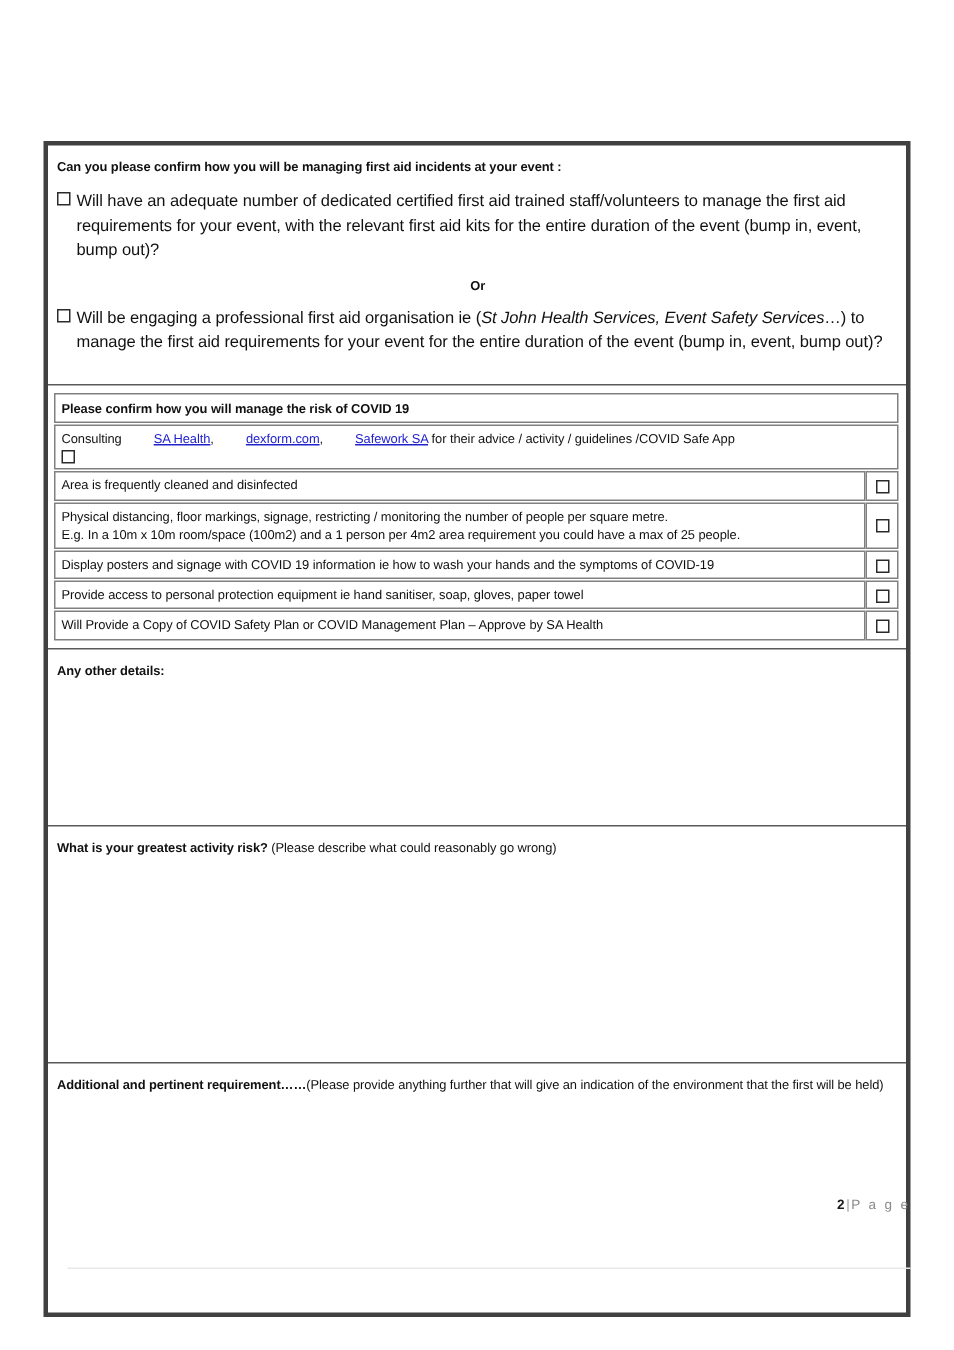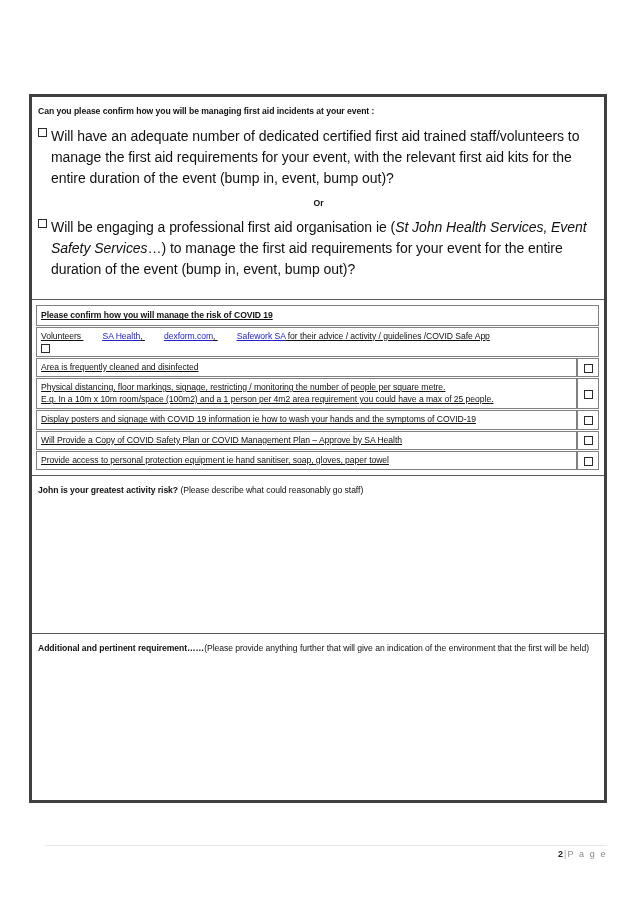--- a/index.html
+++ b/index.html
@@ -46,21 +46,21 @@
   }
 
   
   .q-title {
     font-size: 8.6px;
     font-weight: bold;
     line-height: 1.45;
     letter-spacing: -0.05px;
   }
   .body-text {
-    font-size: 14px;
+    font-size: 11px;
     line-height: 1.5;
     letter-spacing: -0.05px;
   }
   .bold { font-weight: bold; }
   .ital { font-style: italic; }
 
   
   .cbox {
     display: inline-block;
     width: 9px;
@@ -86,21 +86,20 @@
     font-weight: bold;
     margin-top: 9px;
     text-align: center;
   }
 
   .spacer-sm { height: 11px; }
 
   
   .covid-wrap {
     padding: 4px 5px 4px 4px;
-    text-decoration: underline;
   }
   .covid-table {
     width: 100%;
     border-collapse: separate;
     border-spacing: 0 1.5px;
   }
   .covid-table td {
     border: 1px solid #808080;
     padding: 2px 4px 3px 4px;
     font-size: 8.6px;
@@ -145,21 +144,21 @@
     position: absolute;
     left: 45px;
     top: 845px;
     width: 562px;
     height: 1px;
     background: #e8e8e8;
   }
   .footer-text {
     position: absolute;
     right: 29px;
-    top: 849px;
+    top: 798px;
     font-size: 9px;
     color: #8a8a8a;
     letter-spacing: 1.6px;
   }
   .footer-text .pnum {
     color: #1c1c1c;
     font-weight: bold;
     letter-spacing: 0;
   }
   .footer-text .bar {
@@ -198,21 +197,21 @@
     <div class="block">
       <div class="covid-wrap">
         <table class="covid-table">
           <tbody>
               <tr>
             <td class="hdr" colspan="2">Please confirm how you will manage the risk of COVID 19</td>
           </tr>
 
           <tr>
             <td colspan="2" class="consult-cell">
-              <span>Volunteers </span><a class="lnk" href="#">SA Health</a><span>, </span><a class="lnk" href="#">dexform.com</a><span>, </span><a class="lnk" href="#">Safework SA</a><span> for their advice / activity / guidelines /COVID Safe App</span>
+              <span>Consulting </span><a class="lnk" href="#">SA Health</a><span>, </span><a class="lnk" href="#">dexform.com</a><span>, </span><a class="lnk" href="#">Safework SA</a><span> for their advice / activity / guidelines /COVID Safe App</span>
               <span class="cbox"></span>
             </td>
           </tr>
 
           <tr>
             <td>Area is frequently cleaned and disinfected</td>
             <td class="cbcell">
               <span class="cbox"></span>
             </td>
           </tr>
@@ -229,41 +228,47 @@
 
           <tr>
             <td>Display posters and signage with COVID 19 information ie how to wash your hands and the symptoms of COVID-19</td>
             <td class="cbcell">
               <span class="cbox"></span>
             </td>
           </tr>
 
 
           <tr>
+            <td>Provide access to personal protection equipment ie hand sanitiser, soap, gloves, paper towel</td>
+            <td class="cbcell">
+              <span class="cbox"></span>
+            </td>
+          </tr>
+
+          <tr>
             <td>Will Provide a Copy of COVID Safety Plan or COVID Management Plan – Approve by SA Health</td>
-            <td class="cbcell">
-              <span class="cbox"></span>
-            </td>
-          </tr>
-
-          <tr>
-            <td>Provide access to personal protection equipment ie hand sanitiser, soap, gloves, paper towel</td>
             <td class="cbcell">
               <span class="cbox"></span>
             </td>
           </tr>
         </tbody>
           </table>
       </div>
     </div>
 
+    <div class="block" style="height:118px;">
+      <div class="pad">
+        <div class="q-title">Any other details:</div>
+        <div class="body-text"></div>
+      </div>
+    </div>
 
     <div class="block" style="height:158px;">
       <div class="pad">
-        <div class="answer-head"><span class="bold">John is your greatest activity risk?</span><span> (Please describe what could reasonably go staff)</span></div>
+        <div class="answer-head"><span class="bold">What is your greatest activity risk?</span><span> (Please describe what could reasonably go wrong)</span></div>
         <div class="body-text"></div>
       </div>
     </div>
 
     <div class="block" style="height:166px;">
       <div class="pad">
         <div class="answer-head"><span class="bold">Additional and pertinent requirement……</span><span>(Please provide anything further that will give an indication of the environment that the first will be held)</span></div>
         <div class="body-text"></div>
       </div>
     </div>

